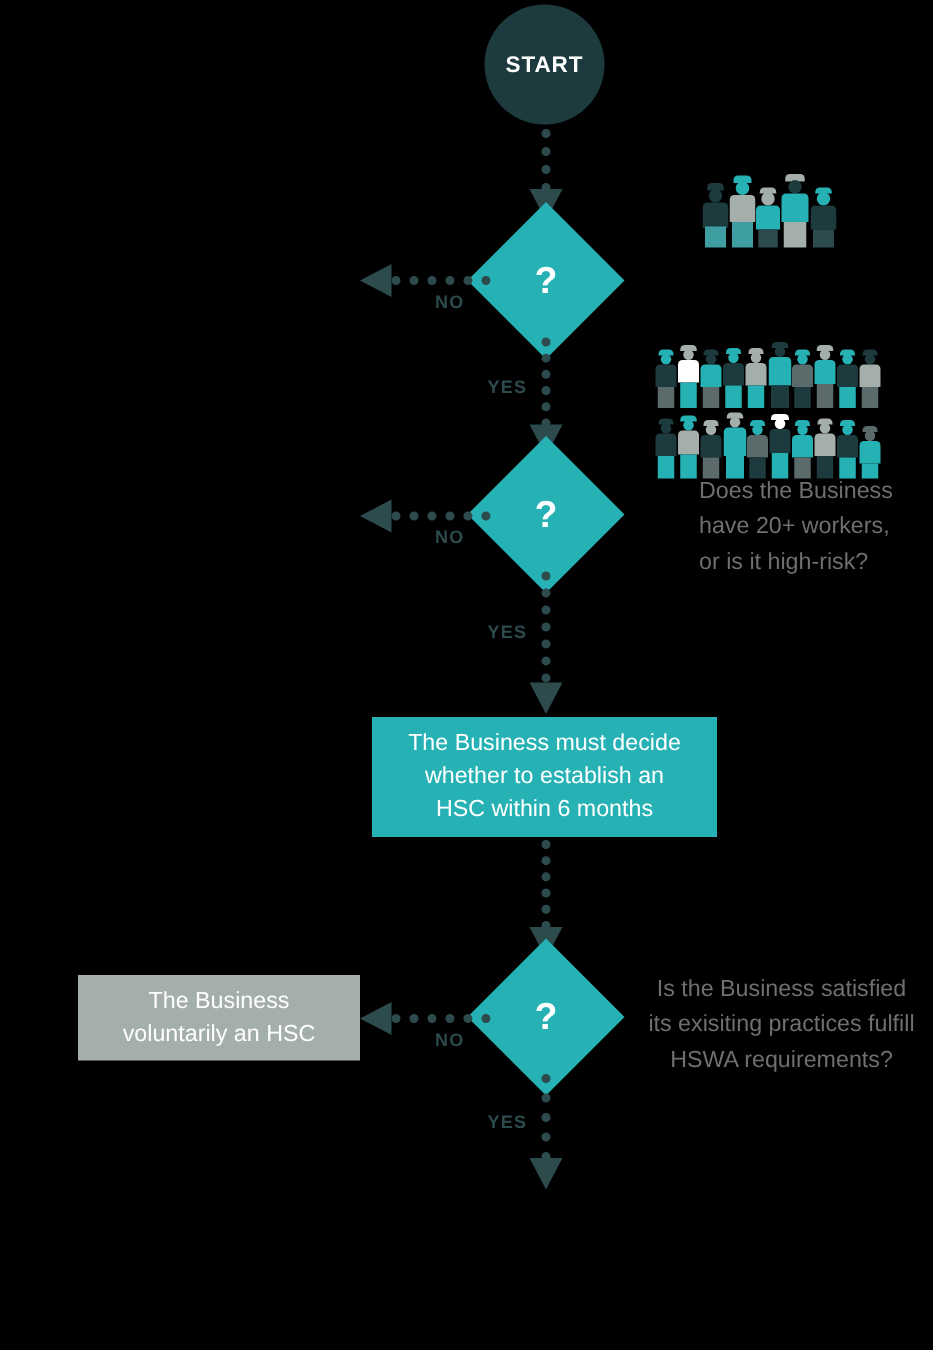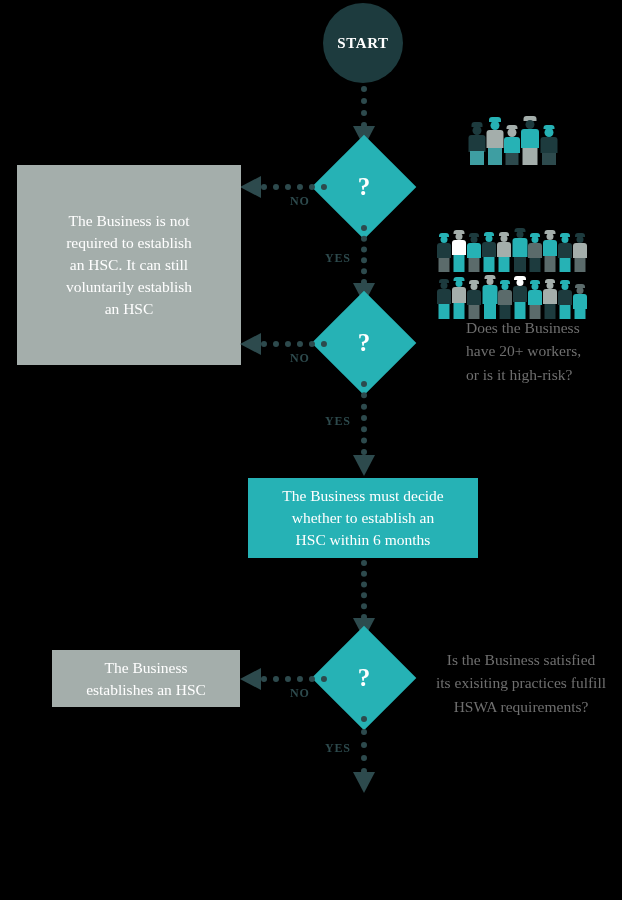--- a/index.html
+++ b/index.html
@@ -6,21 +6,21 @@
     margin: 0;
     padding: 0;
     background: #000000;
   }
   #canvas {
     position: relative;
     width: 622px;
     height: 900px;
     background: #000000;
     overflow: hidden;
-    font-family: Liberation Serif, serif;
+    font-family: Liberation Sans, sans-serif;
   }
 
   
   .start-node {
     position: absolute;
     left: 323px;
     top: 3px;
     width: 80px;
     height: 80px;
     border-radius: 50%;
@@ -187,27 +187,20 @@
   </div>
 
   <div class="hline" style="left:261px; top:184px; width:66px;"></div>
   <div class="arrow-left" style="left:240px; top:176px;"></div>
   <div class="edge-label" style="left:290px; top:194px;">NO</div>
 
   <div class="vline" style="left:361px; top:225px; height:60px;"></div>
   <div class="arrow-down" style="left:353px; top:283px;"></div>
   <div class="edge-label" style="left:325px; top:251px;">YES</div>
 
-  <div class="box box-gray" style="left:17px; top:165px; width:224px; height:200px; font-size:15.5px;">
-    <span class="box-text">The Business is not
-required to establish
-an HSC. It can still
-voluntarily establish
-an HSC</span>
-  </div>
 
   <div class="diamond" style="left:327px; top:306px;"></div>
   <div class="diamond-q" style="left:327px; top:306px;">?</div>
 
   <div class="people-group" style="left:437px; top:228px;">
     <div class="people-row">
       <div class="person" style="width:14px;height:40px;">
         <div class="p-hat" style="width:10px;height:4px;background:#26b2b5;top:1px;"></div>
         <div class="p-head" style="width:7px;height:7px;background:#26b2b5;top:4px;"></div>
         <div class="p-body" style="width:14px;height:15px;background:#1d3b3e;top:11px;"></div>
@@ -362,17 +355,17 @@
   <div class="hline" style="left:261px; top:676px; width:66px;"></div>
   <div class="arrow-left" style="left:240px; top:668px;"></div>
   <div class="edge-label" style="left:290px; top:686px;">NO</div>
 
   <div class="vline" style="left:361px; top:716px; height:58px;"></div>
   <div class="arrow-down" style="left:353px; top:772px;"></div>
   <div class="edge-label" style="left:325px; top:741px;">YES</div>
 
   <div class="box box-gray" style="left:52px; top:650px; width:188px; height:57px; font-size:15.5px;">
     <span class="box-text">The Business
-establishes an HSC</span>
+voluntarily an HSC</span>
   </div>
 
 
 </div>
 
 </body></html>

